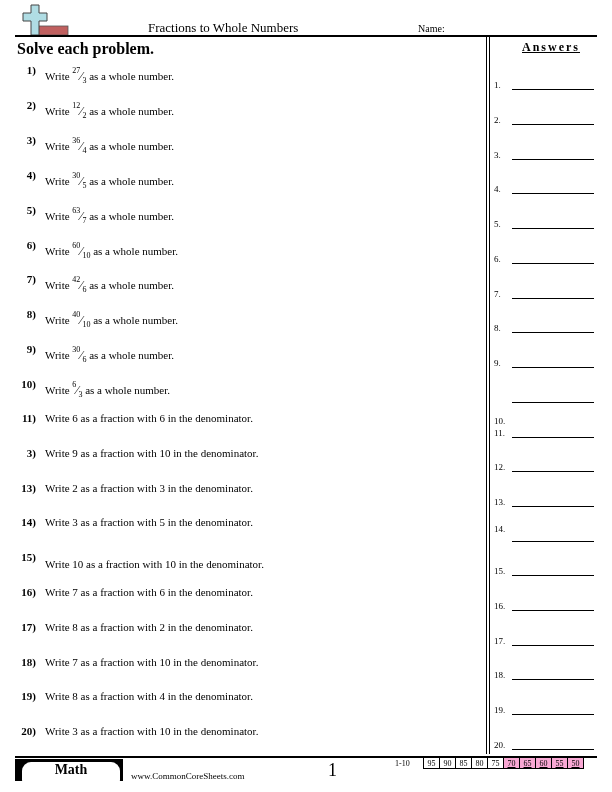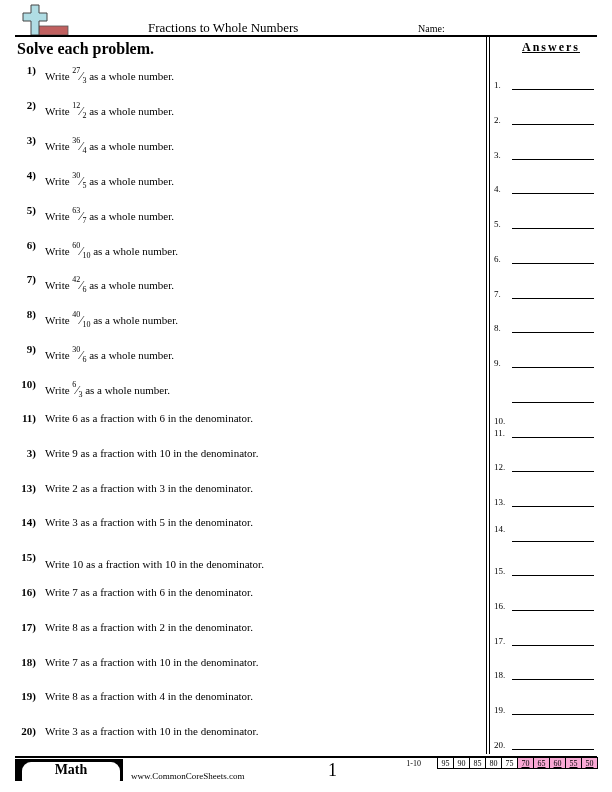--- a/index.html
+++ b/index.html
@@ -20,21 +20,21 @@
   .frac .sl { font-size:12px; }
   .ans { position:absolute; left:494px; font-size:9px; }
   .ans-line { position:absolute; left:512px; width:82px; height:1px; background:#000; }
   .bottom-rule { position:absolute; left:15px; top:756px; width:582px; height:2px; background:#000; }
   .math-badge { position:absolute; left:15px; top:759px; width:108px; height:22px; background:#000; }
   .math-pill { position:absolute; left:22px; top:762px; width:98px; height:27px; background:#fff; border-radius:9px; text-align:center; font-weight:bold; font-size:14px; line-height:16px; }
   .site { position:absolute; left:131px; top:771px; font-size:9px; }
   .pagenum { position:absolute; left:328px; top:760px; font-size:18px; }
   .score-table { position:absolute; left:395px; top:757px; border-collapse:collapse; font-size:8px; }
   .score-table td { border:1px solid #000; text-align:center; height:10px; padding:0; width:15px; }
-  .score-table td.lbl { border:none; text-align:right; width:26px; padding-right:16px; }
+  .score-table td.lbl { border:none; text-align:left; width:26px; padding-right:2px; }
   .score-table td.hl { background:#f9a8d4;text-decoration:underline; }
 </style>
 </head>
 <body>
 
 <svg class="logo" viewBox="0 0 54 32">
   <rect x="23" y="22" width="30" height="9" fill="#c0605f" stroke="#555" stroke-width="0.8"></rect>
   <path d="M16 1 h8 v8 h8 v8 h-8 v14 h-8 v-14 h-8 v-8 h8z" fill="#b0dde4" stroke="#444" stroke-width="1"></path>
 </svg>
 <div class="title">Fractions to Whole Numbers</div>

